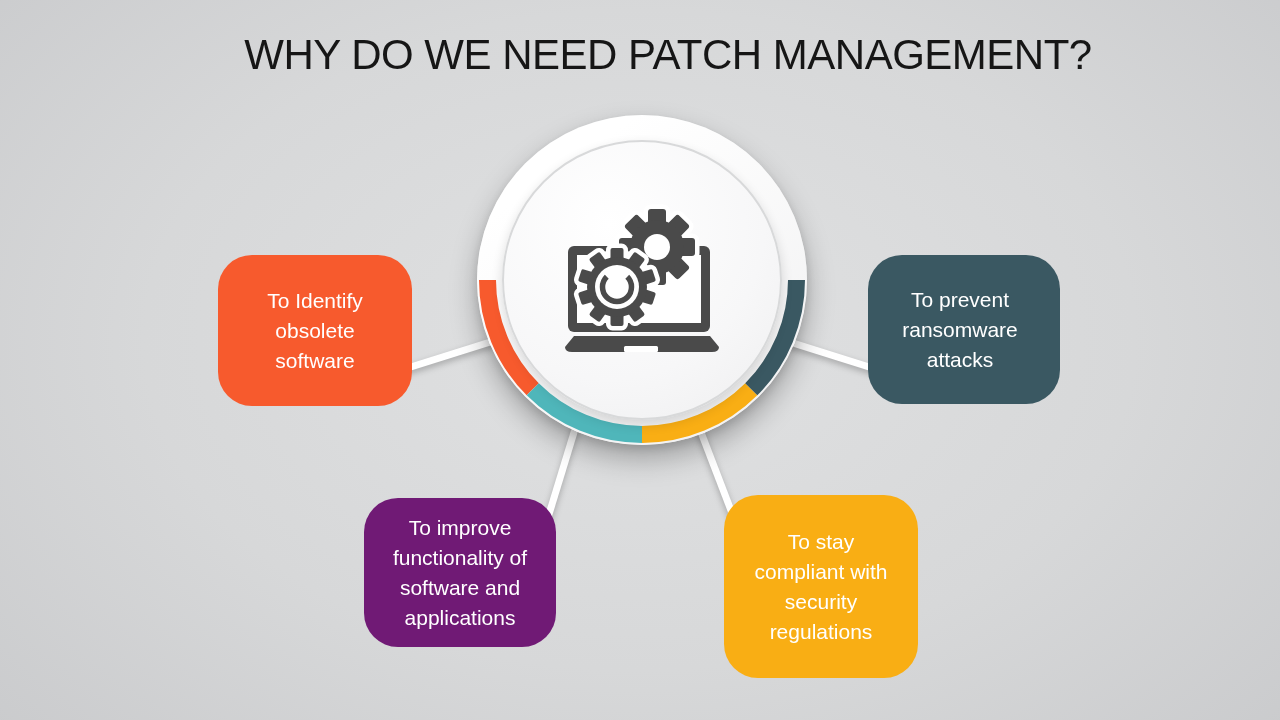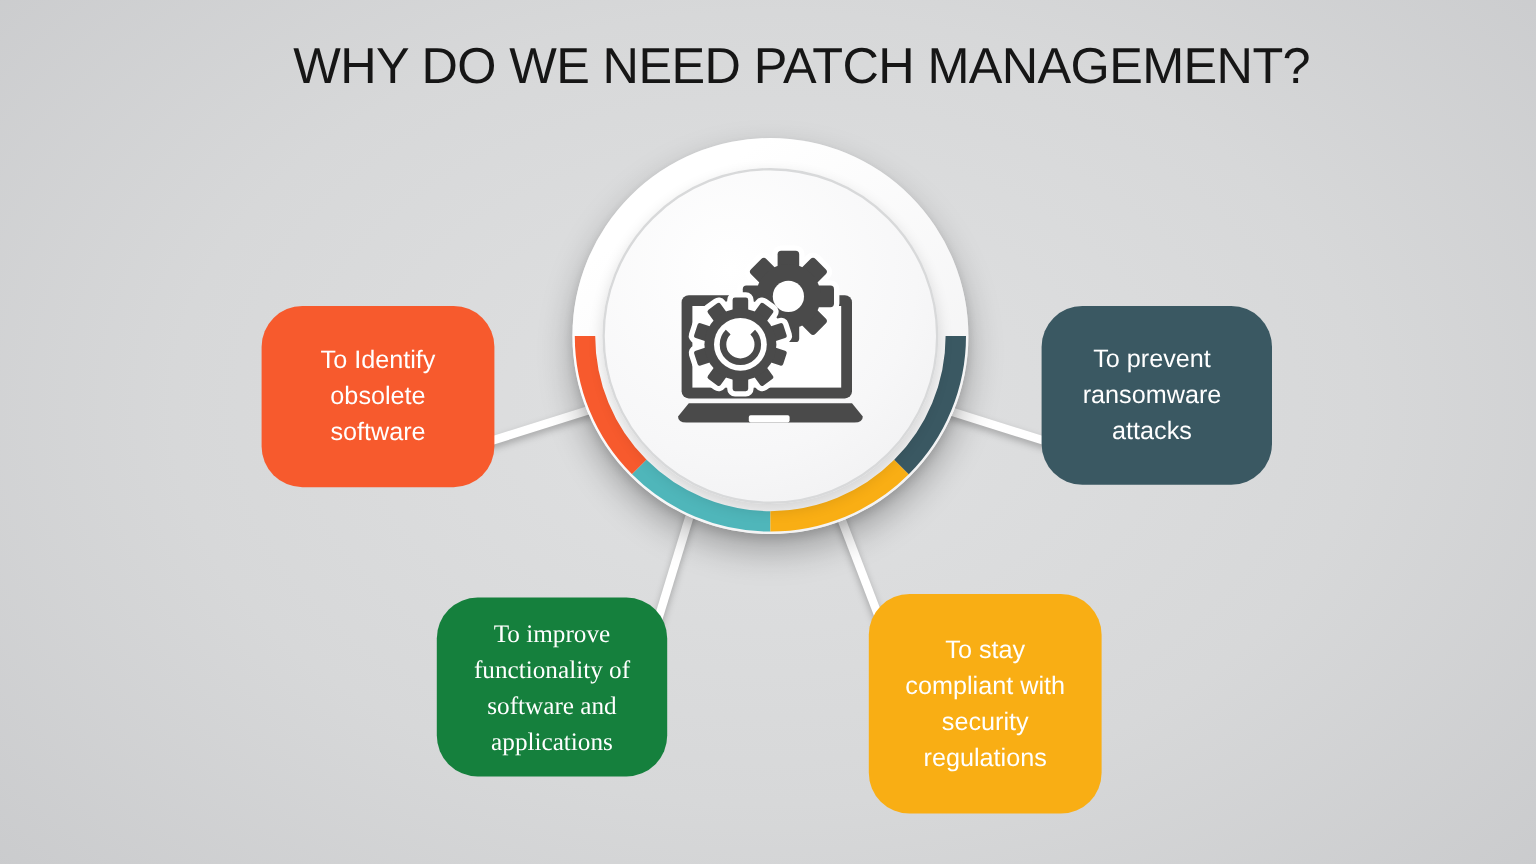--- a/index.html
+++ b/index.html
@@ -124,18 +124,18 @@
     </svg>
   </div>
 </div>
 
 <div class="info-box box-left" style="background-color: rgb(247, 90, 45);">
   <span>To Identify obsolete software</span>
 </div>
 <div class="info-box box-right" style="background-color: rgb(58, 88, 98);">
   <span>To prevent ransomware attacks</span>
 </div>
-<div class="info-box box-bottom-left" style="background-color: #15803d; font-family: Liberation Serif, serif;">
+<div class="info-box box-bottom-left" style="background-color: #701a75;">
   <span>To improve functionality of software and applications</span>
 </div>
 <div class="info-box box-bottom-right" style="background-color: rgb(249, 174, 20);">
   <span>To stay compliant with security regulations</span>
 </div>
 
 </body></html>

